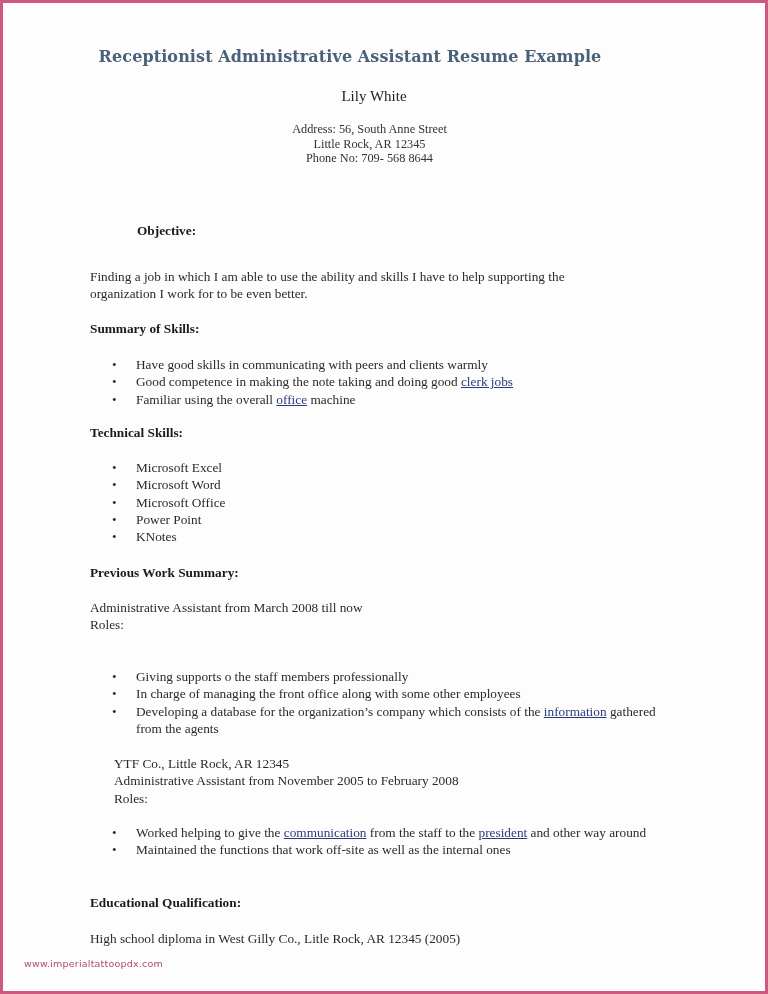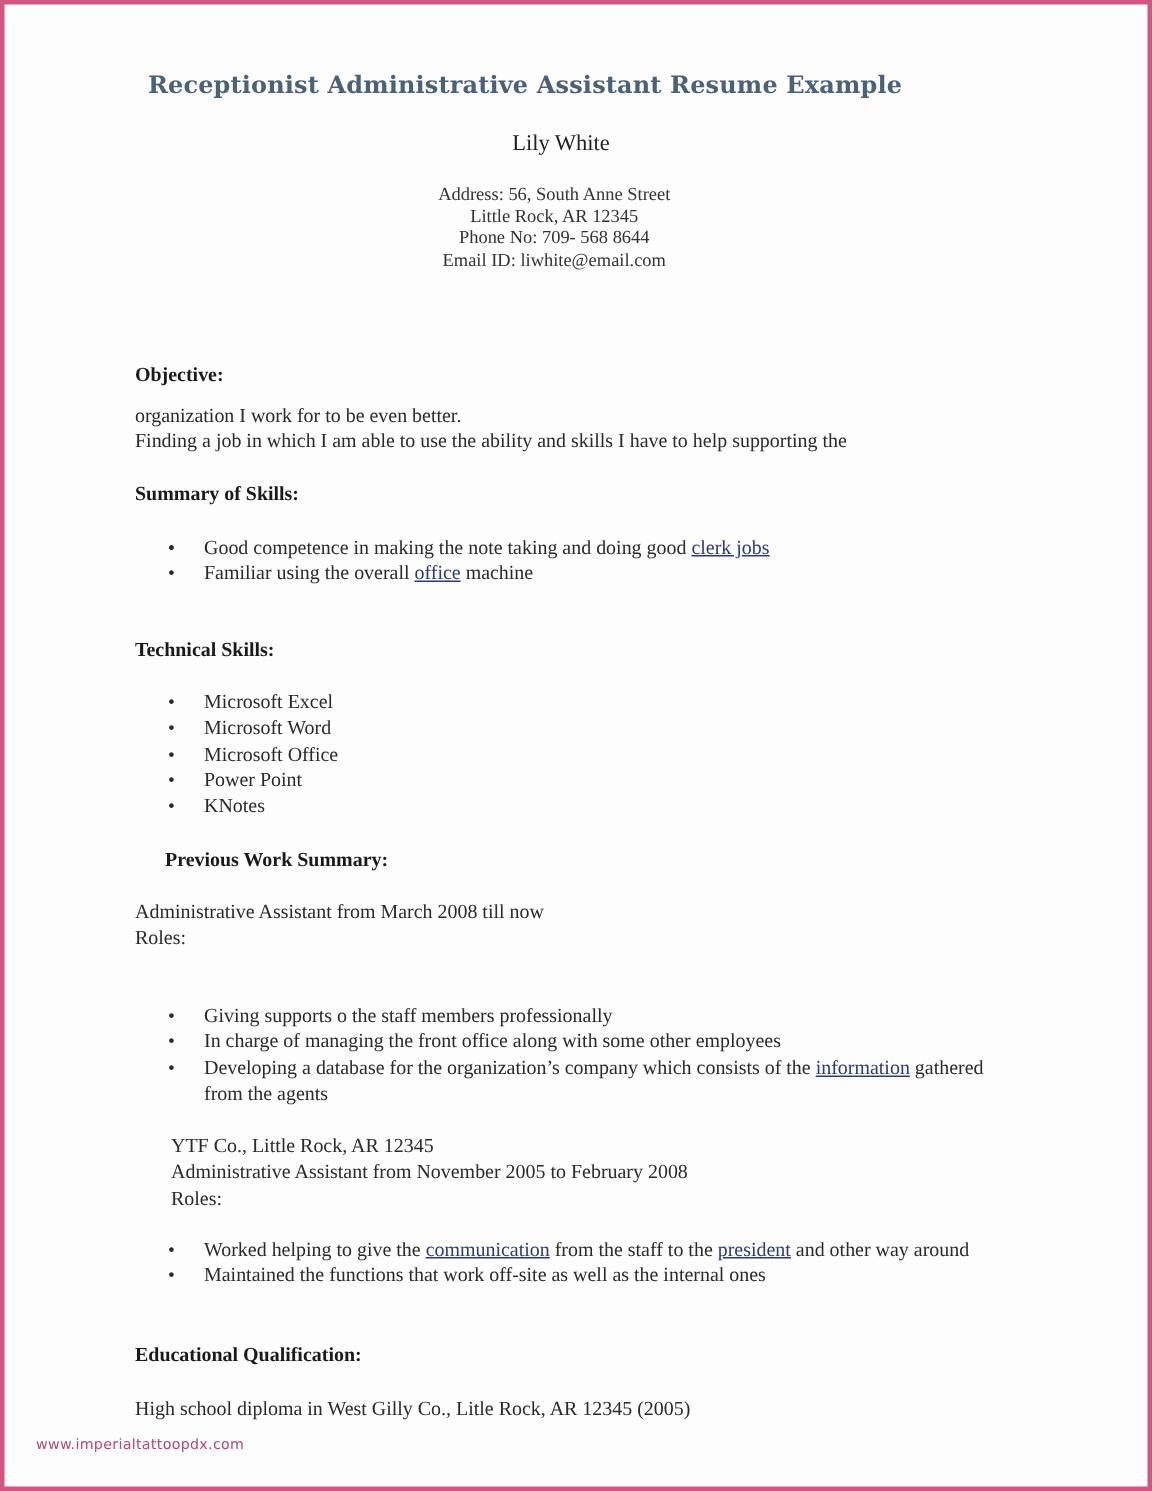--- a/index.html
+++ b/index.html
@@ -60,46 +60,45 @@
 
 <div class="page">
 
   <div class="title">Receptionist Administrative Assistant Resume Example</div>
   <div class="name">Lily White</div>
 
   <div class="contact">
     <div>Address: 56, South Anne Street</div>
     <div>Little Rock, AR 12345</div>
     <div>Phone No: 709- 568 8644</div>
-    <div>Email ID: liwhite@email.com</div>
   </div>
 
-  <div class="sec-head" style="top:242px;">Objective:</div>
+  <div class="sec-head" style="top:223px;margin-left:47px;">Objective:</div>
   <div class="para" style="top:268px;">
+    <div>Finding a job in which I am able to use the ability and skills I have to help supporting the</div>
     <div>organization I work for to be even better.</div>
-    <div>Finding a job in which I am able to use the ability and skills I have to help supporting the</div>
   </div>
 
   <div class="sec-head" style="top:321px;">Summary of Skills:</div>
   <ul class="bullets" style="top:356px;">
-    <li><span class="dot">•</span></li>
+    <li><span class="dot">•</span><span>Have good skills in communicating with peers and clients warmly</span></li>
     <li><span class="dot">•</span><span>Good competence in making the note taking and doing good </span><a class="lnk">clerk jobs</a></li>
     <li><span class="dot">•</span><span>Familiar using the overall </span><a class="lnk">office</a><span> machine</span></li>
   </ul>
 
   <div class="sec-head" style="top:425px;">Technical Skills:</div>
   <ul class="bullets" style="top:459px;">
     <li><span class="dot">•</span><span>Microsoft Excel</span></li>
     <li><span class="dot">•</span><span>Microsoft Word</span></li>
     <li><span class="dot">•</span><span>Microsoft Office</span></li>
     <li><span class="dot">•</span><span>Power Point</span></li>
     <li><span class="dot">•</span><span>KNotes</span></li>
   </ul>
 
-  <div class="sec-head" style="top:565px;margin-left:20px;">Previous Work Summary:</div>
+  <div class="sec-head" style="top:565px;">Previous Work Summary:</div>
 
   <div class="para" style="top:599px;">
     <div>Administrative Assistant from March 2008 till now</div>
     <div>Roles:</div>
   </div>
   <ul class="bullets" style="top:668px;">
     <li><span class="dot">•</span><span>Giving supports o the staff members professionally</span></li>
     <li><span class="dot">•</span><span>In charge of managing the front office along with some other employees</span></li>
     <li><span class="dot">•</span><span>Developing a database for the organization’s company which consists of the </span><a class="lnk">information</a><span> gathered from the agents</span></li>
   </ul>

